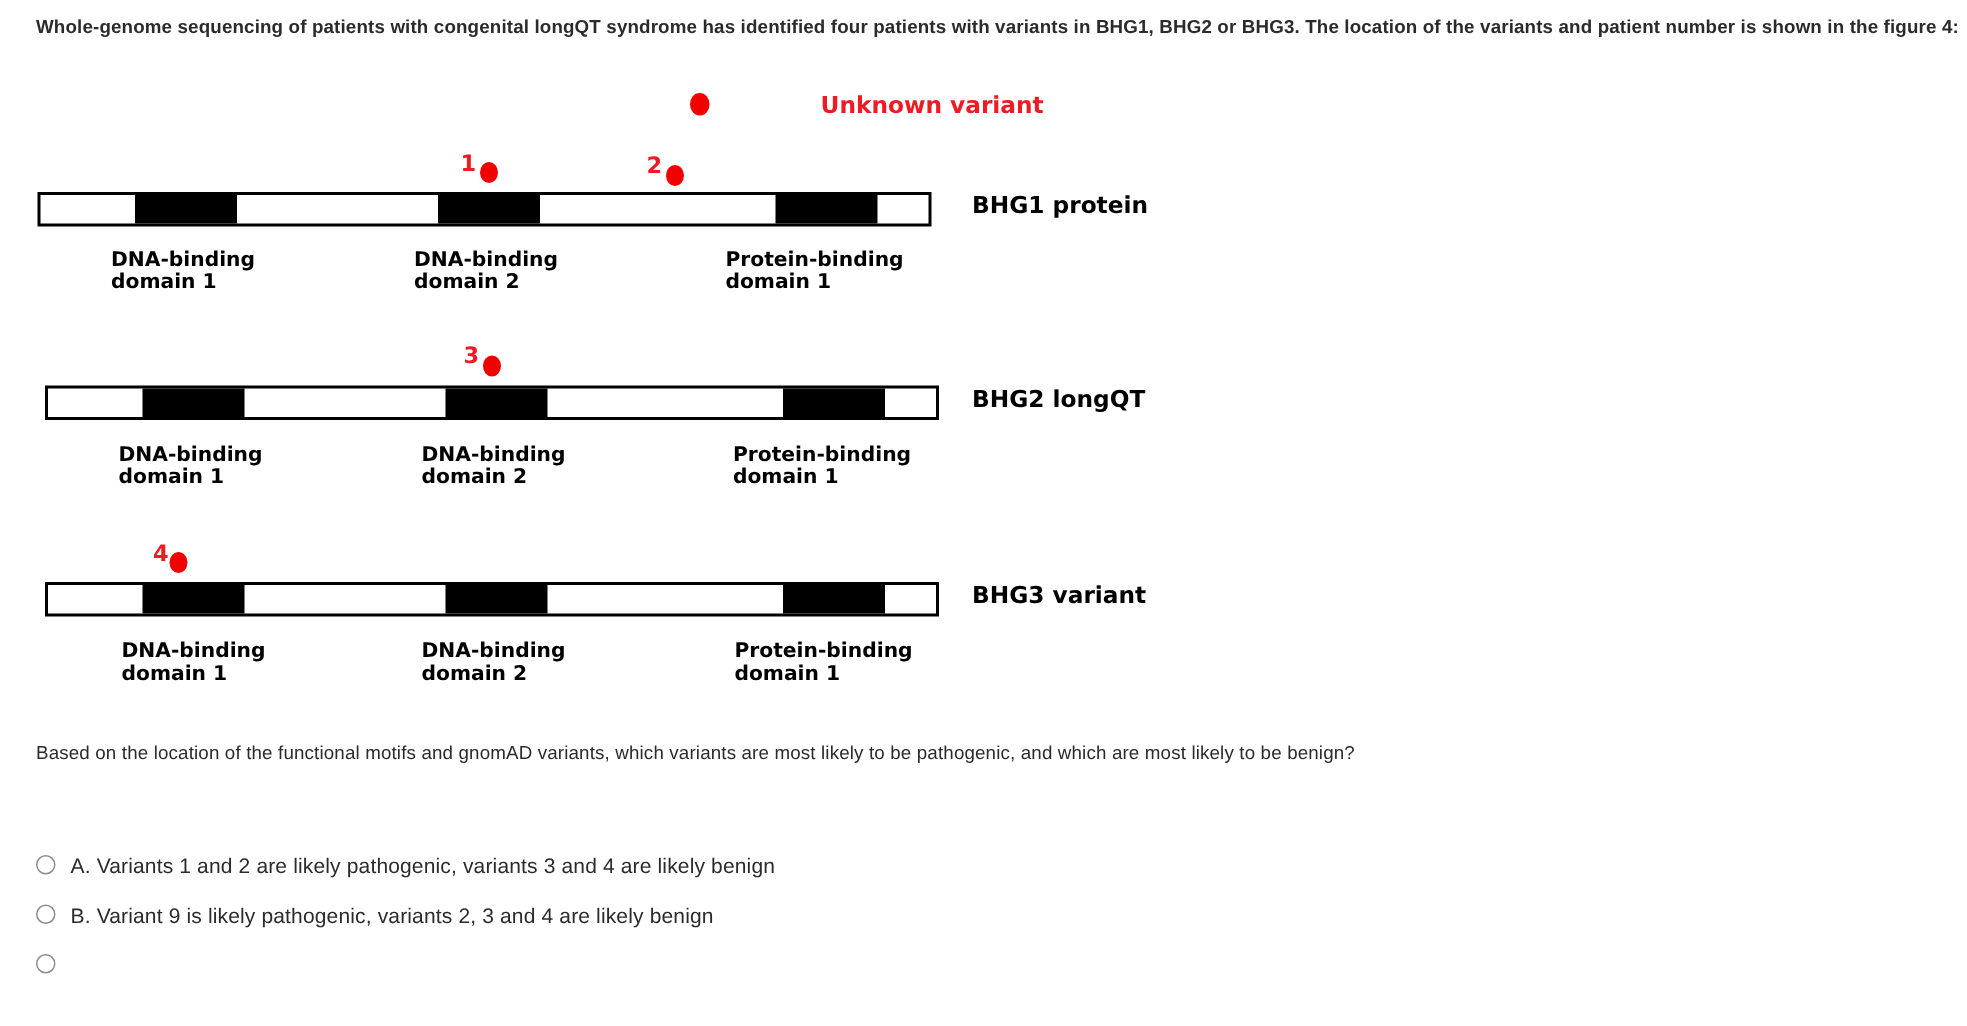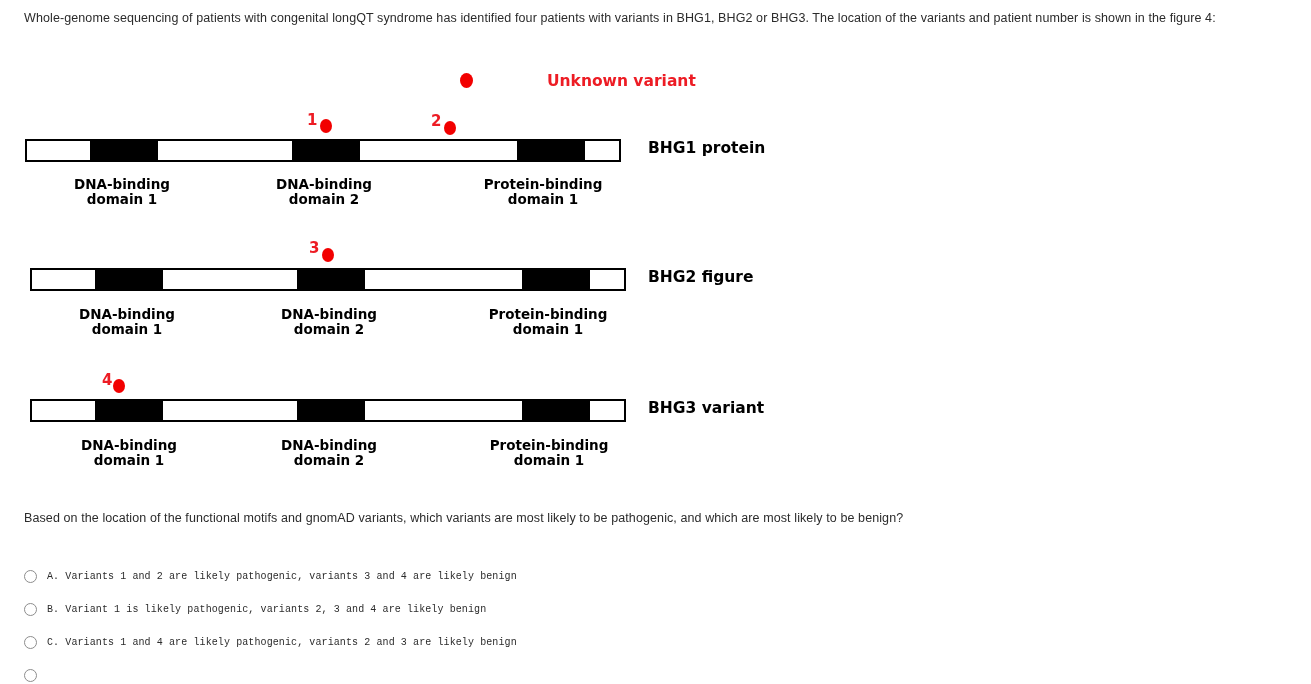--- a/index.html
+++ b/index.html
@@ -19,28 +19,28 @@
 
   
   .stem {
     position: absolute;
     font-size: 12.5px;
     line-height: 1.35;
     color: #2b2b2b;
     letter-spacing: 0.1px;
     white-space: nowrap;
   }
-  #intro-text { left: 24px; top: 10px; }
-  #question-text { left: 24px; top: 510px; text-align: center; }
+  #intro-text { left: 24px; top: 10px; font-weight: bold; }
+  #question-text { left: 24px; top: 494px; text-align: center; }
 
   
   #figure {
     position: absolute;
     left: 0;
-    top: 53px;
+    top: 42px;
     width: 1134px;
     height: 430px;
   }
 
   
   .legend-dot {
     position: absolute;
     width: 13px;
     height: 15px;
     border-radius: 50%;
@@ -77,21 +77,20 @@
     color: #000000;
     white-space: nowrap;
   }
   .domain-label {
     position: absolute;
     font-family: "DejaVu Sans", sans-serif;
     font-weight: bold;
     font-size: 13.5px;
     line-height: 1.12;
     color: #000000;
-    text-align: center;
     white-space: nowrap;
     transform: translateX(-50%);
   }
 
   
   .variant-dot {
     position: absolute;
     width: 12px;
     height: 14px;
     border-radius: 50%;
@@ -121,25 +120,24 @@
   .radio {
     width: 13px;
     height: 13px;
     border: 1.4px solid #8d8d8d;
     border-radius: 50%;
     background: #ffffff;
     flex: 0 0 auto;
     margin-right: 10px;
   }
   .option-label {
-    font-size: 10px;
+    font-size: 14px;
     color: #2b2b2b;
     letter-spacing: 0.1px;
     white-space: nowrap;
-    font-family: Liberation Mono, monospace;
   }
 </style>
 </head>
 <body>
 
 <div class="stem" id="intro-text">Whole-genome sequencing of patients with congenital longQT syndrome has identified four patients with variants in BHG1, BHG2 or BHG3. The location of the variants and patient number is shown in the figure 4:</div>
 
 <div id="figure">
 
   <div class="legend-dot" style="left:460px; top:20px;"></div>
@@ -179,21 +177,21 @@
 
     <div class="variant-num" style="left:309px; top:186px;">3</div>
     <div class="variant-dot" style="left:322px; top:195px;"></div>
 
     <div class="protein-bar" style="left:30px; top:215px; width:596px; height:23px;">
       <div class="domain-block" style="left:63px; width:68px;"></div>
       <div class="domain-block" style="left:265px; width:68px;"></div>
       <div class="domain-block" style="left:490px; width:68px;"></div>
     </div>
 
-    <div class="protein-name" style="left:648px; top:215px;">BHG2 figure</div>
+    <div class="protein-name" style="left:648px; top:215px;">BHG2 longQT</div>
 
     <div class="domain-label" style="left:127px; top:254px;">
       <span>DNA-binding</span><br>
       <span>domain 1</span>
     </div>
     <div class="domain-label" style="left:329px; top:254px;">
       <span>DNA-binding</span><br>
       <span>domain 2</span>
     </div>
     <div class="domain-label" style="left:548px; top:254px;">
@@ -235,25 +233,21 @@
 
 <div id="options">
 
   <div class="option-row">
     <div class="radio"></div>
     <div class="option-label">A. Variants 1 and 2 are likely pathogenic, variants 3 and 4 are likely benign</div>
   </div>
 
   <div class="option-row">
     <div class="radio"></div>
-    <div class="option-label">B. Variant 1 is likely pathogenic, variants 2, 3 and 4 are likely benign</div>
-  </div>
+    <div class="option-label">B. Variant 9 is likely pathogenic, variants 2, 3 and 4 are likely benign</div>
+  </div>
+
 
   <div class="option-row">
     <div class="radio"></div>
-    <div class="option-label">C. Variants 1 and 4 are likely pathogenic, variants 2 and 3 are likely benign</div>
-  </div>
-
-  <div class="option-row">
-    <div class="radio"></div>
   </div>
 
 </div>
 
 </body></html>

